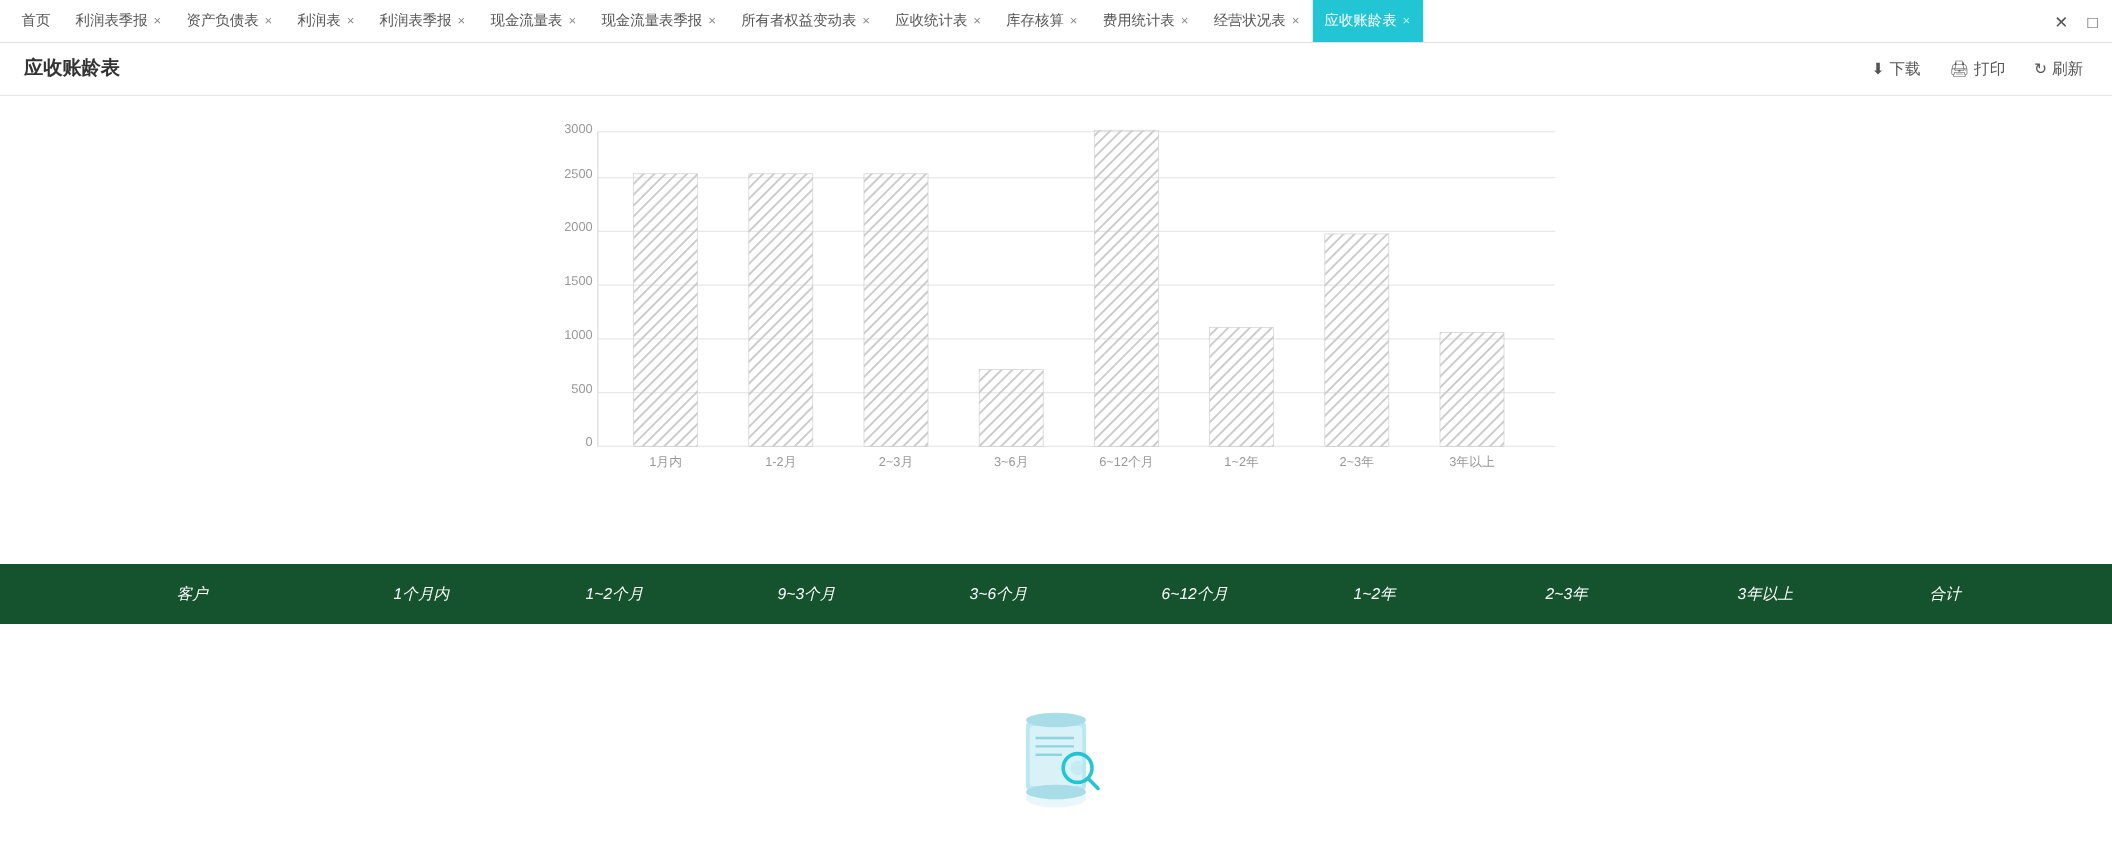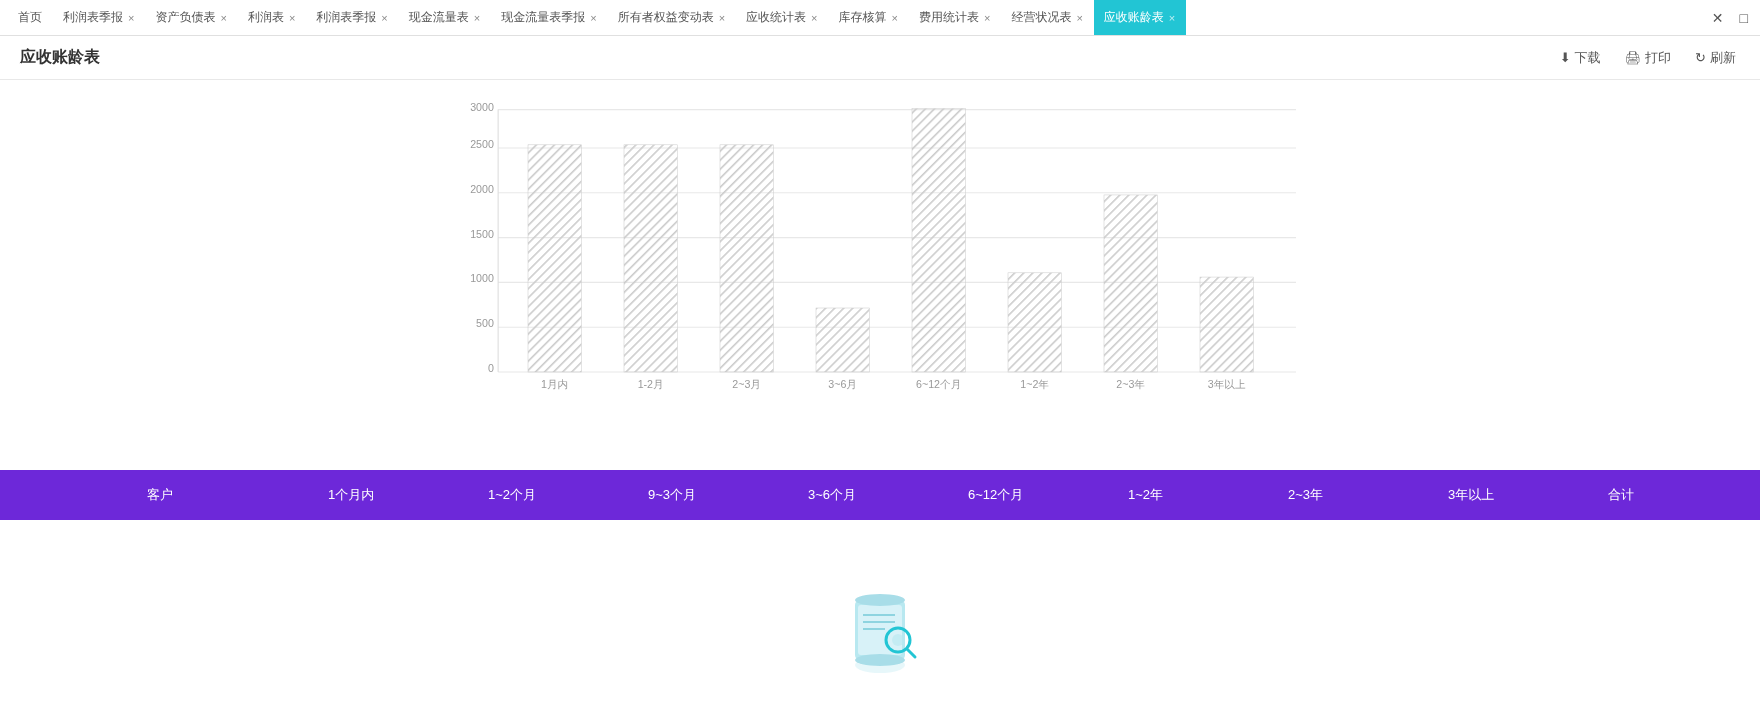--- a/index.html
+++ b/index.html
@@ -102,24 +102,25 @@
     }
     .chart-svg {
       width: 100%;
       height: 100%;
     }
 
     
     .table-header {
       display: grid;
       grid-template-columns: 2fr 1fr 1fr 1fr 1fr 1fr 1fr 1fr 1fr 1fr;
-      background: #6d28d9;
+      background: #14532d;
       color: #fff;
       height: 50px;
       align-items: center;
+      font-style: italic;
     }
     .table-header-cell {
       text-align: left;
       font-size: 13px;
       padding: 0 8px;
     }
     .table-header-cell:first-child {
       text-align: center;
     }
 

